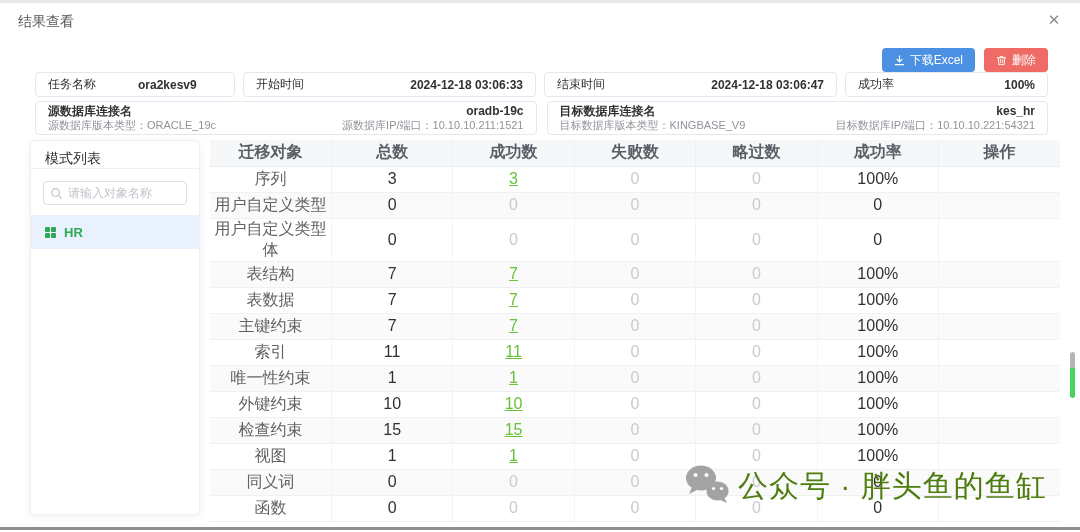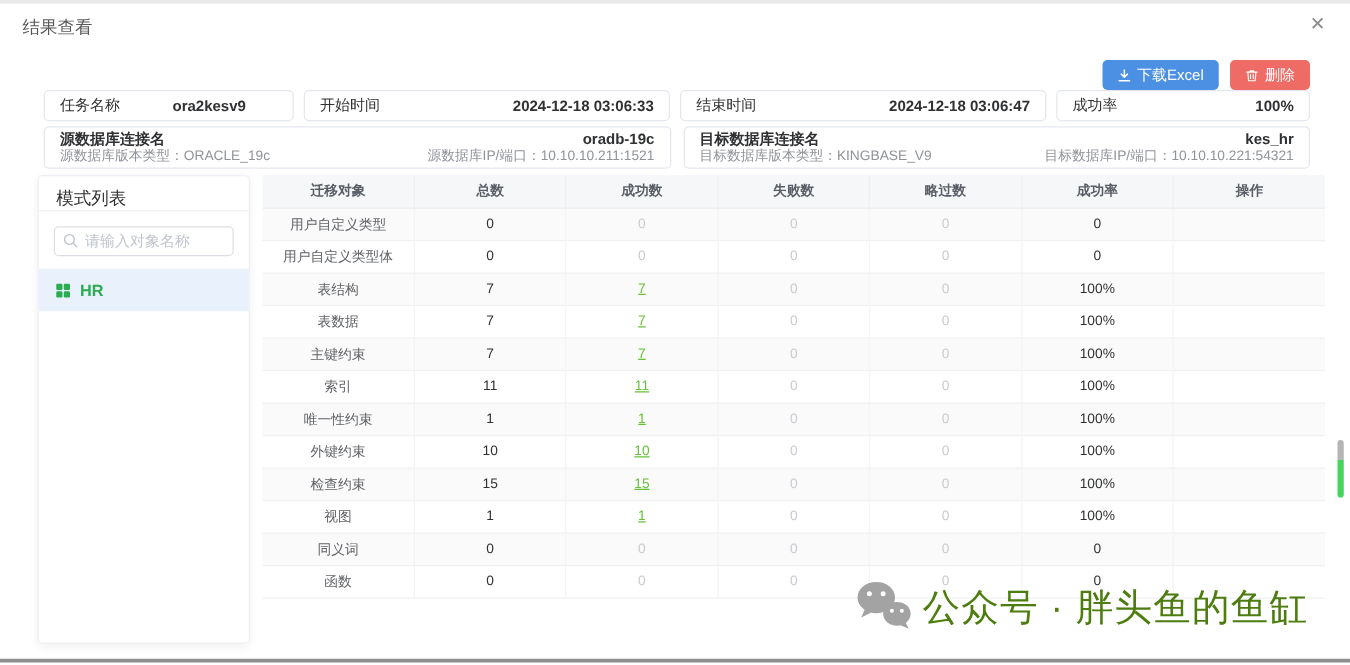--- a/index.html
+++ b/index.html
@@ -35,21 +35,21 @@
   .search-wrap { margin:12px 12px 10px; position:relative; }
   .search-input { width:100%; height:24px; border:1px solid #dcdfe6; border-radius:4px; font-size:12px; color:#606266; padding:0 22px 0 24px; outline:none; font-family:inherit; }
   .search-input::placeholder { color:#c0c4cc; }
   .search-icon { position:absolute; left:7px; top:5px; }
   .schema-item { height:34px; background:#e9f2fc; display:flex; align-items:center; gap:8px; padding:0 14px; cursor:pointer; }
   .grid-icon { width:11px; height:11px; display:grid; grid-template-columns:5px 5px; grid-template-rows:5px 5px; gap:1px; }
   .grid-icon i { background:#2cab52; border-radius:1px; }
   .schema-name { font-size:13px; font-weight:700; color:#2cab52; }
 
   .table-area { position:absolute; left:210px; top:140px; width:850px; }
-  table { width:100%; border-collapse:collapse; table-layout:fixed; font-size:11px; }
+  table { width:100%; border-collapse:collapse; table-layout:fixed; font-size:16px; }
   th { background:#f6f7f9; color:#5a5e66; font-weight:700; height:26px; border-right:1px solid #eef0f3; border-bottom:1px solid #e9ecf0; text-align:center; }
   th:last-child { border-right:none; }
   td { height:26px; text-align:center; border-right:1px solid #f3f4f6; border-bottom:1px solid #f0f1f4; color:#303133; }
   td:last-child { border-right:none; }
   tr.alt td { background:#fafafa; }
   td.obj { color:#606266; }
   td.dim { color:#c8cbd0; }
   a.green-link { color:#67c23a; text-decoration:underline; cursor:pointer; }
 
   .watermark { position:absolute; left:684px; top:464px; display:flex; align-items:center; gap:8px; z-index:5; pointer-events:none; }
@@ -158,20 +158,29 @@
             <th>迁移对象</th>
             <th>总数</th>
             <th>成功数</th>
             <th>失败数</th>
             <th>略过数</th>
             <th>成功率</th>
             <th>操作</th>
           </tr>
       </thead>
       <tbody>
+          <tr>
+            <td class="obj">序列</td>
+            <td>3</td>
+            <td><a class="green-link">3</a></td>
+            <td class="dim">0</td>
+            <td class="dim">0</td>
+            <td>100%</td>
+            <td></td>
+          </tr>
           <tr class="alt">
             <td class="obj">用户自定义类型</td>
             <td>0</td>
             <td class="dim">0</td>
             <td class="dim">0</td>
             <td class="dim">0</td>
             <td>0</td>
             <td></td>
           </tr>
           <tr>

